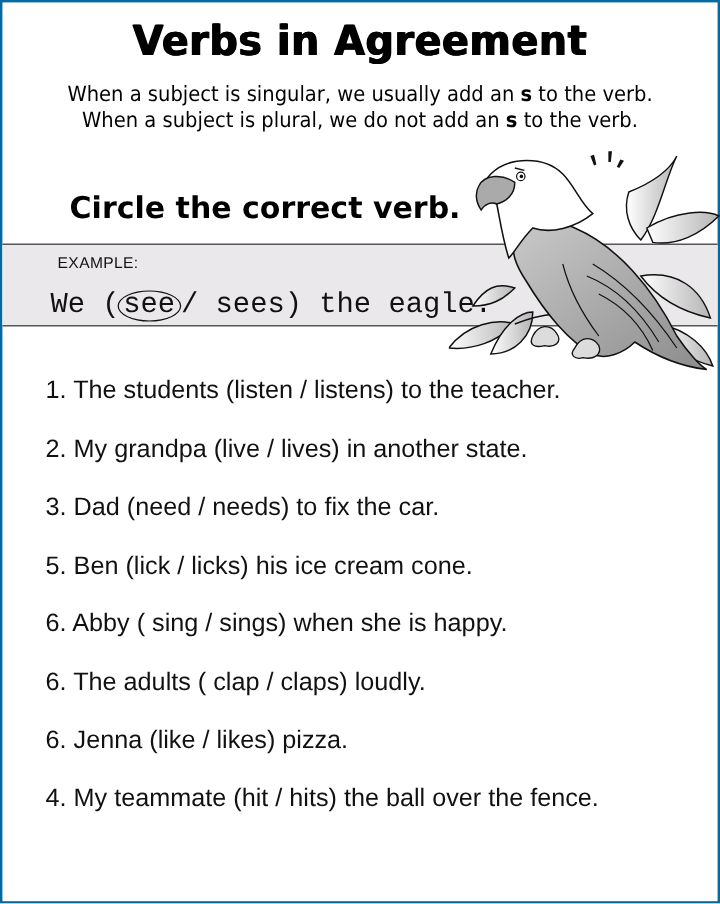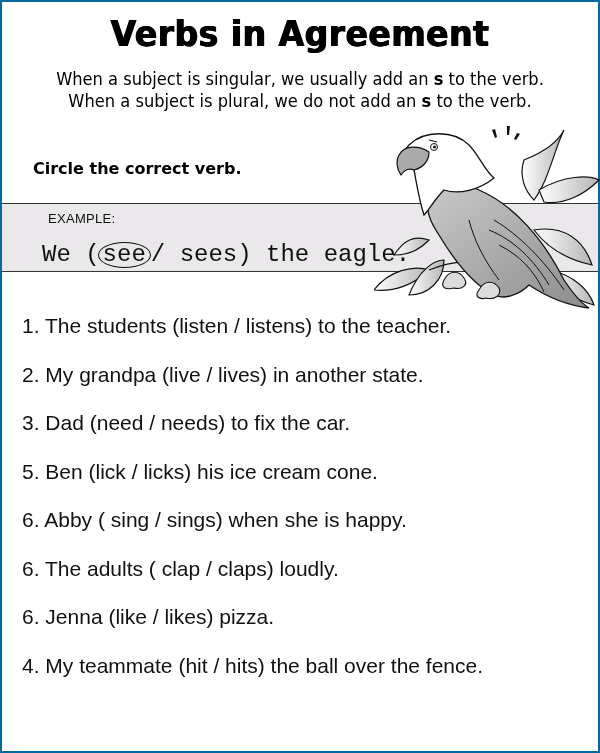--- a/index.html
+++ b/index.html
@@ -14,42 +14,42 @@
       letter-spacing: 0.5px; color: #000; transform: scaleY(1.05);
       text-shadow: 0.6px 0 0 #000, -0.6px 0 0 #000;
     }
     .intro {
       position: absolute; left: 0; right: 0; top: 66px; text-align: center;
       font-family: "DejaVu Sans", sans-serif; font-size: 17.5px; line-height: 22px; color: #000;
       transform: scaleX(0.93); transform-origin: center;
     }
     .intro b { font-weight: 700; }
     .instruction {
-      position: absolute; left: 31px; top: 157px;
-      font-family: "DejaVu Sans", sans-serif; font-weight: 700; font-size: 16px; color: #000;
+      position: absolute; left: 56px; top: 157px;
+      font-family: "DejaVu Sans", sans-serif; font-weight: 700; font-size: 25px; color: #000;
     }
     .band {
       position: absolute; left: 0; top: 201px; width: 596px; height: 67px;
       background: #eae8ea; border-top: 1.5px solid #333; border-bottom: 1.5px solid #333;
     }
     .example-label {
       position: absolute; left: 46px; top: 209px;
       font-family: "Liberation Sans", sans-serif; font-size: 13px; color: #111; letter-spacing: 0.3px;
     }
     .example-sentence {
       position: absolute; left: 40px; top: 239px;
       font-family: Liberation Mono, monospace; font-size: 24px; color: #111;
     }
     .circled {
       display: inline-block; border: 1.5px solid #111; border-radius: 50%;
       padding: 0 4px; line-height: 24px; margin-left: -2px;
     }
     .eagle { position: absolute; left: 372px; top: 118px; width: 226px; height: 190px; }
     .questions {
-      position: absolute; left: 20px; top: 306px; margin: 0; padding: 0; list-style: none;
+      position: absolute; left: 36px; top: 306px; margin: 0; padding: 0; list-style: none;
     }
     .question {
       font-family: "Liberation Sans", sans-serif; font-size: 21px; color: #111;
       height: 48.5px; line-height: 36px; white-space: nowrap;
     }
   </style>
 </head>
 <body>
 
 <div class="page">

